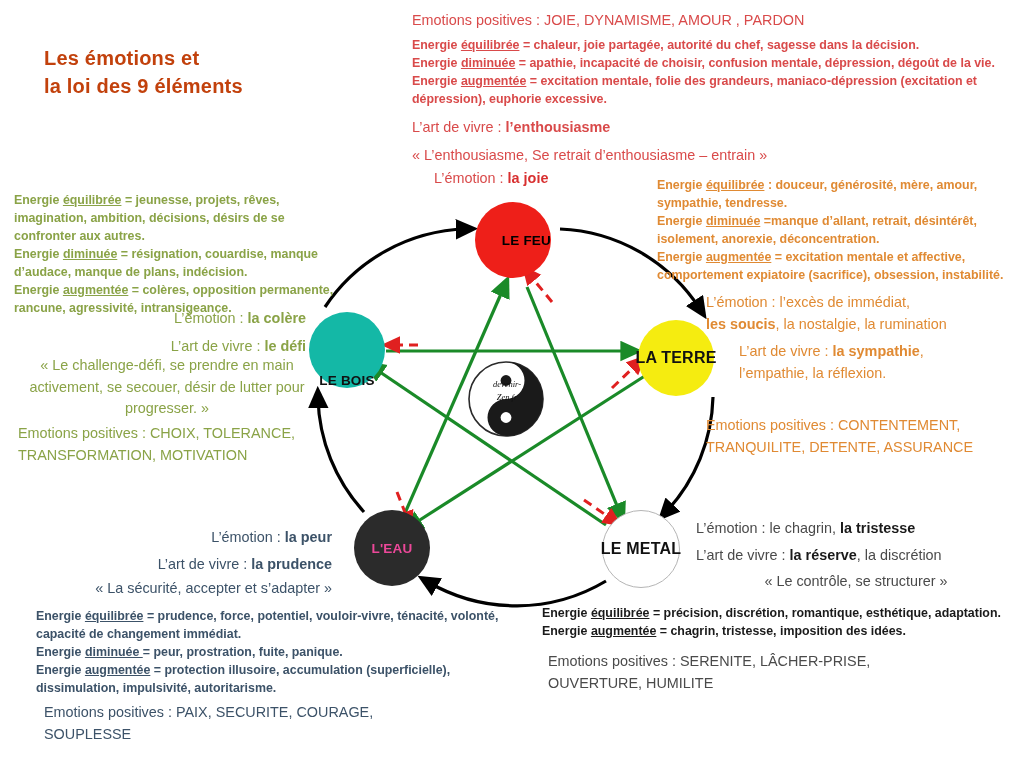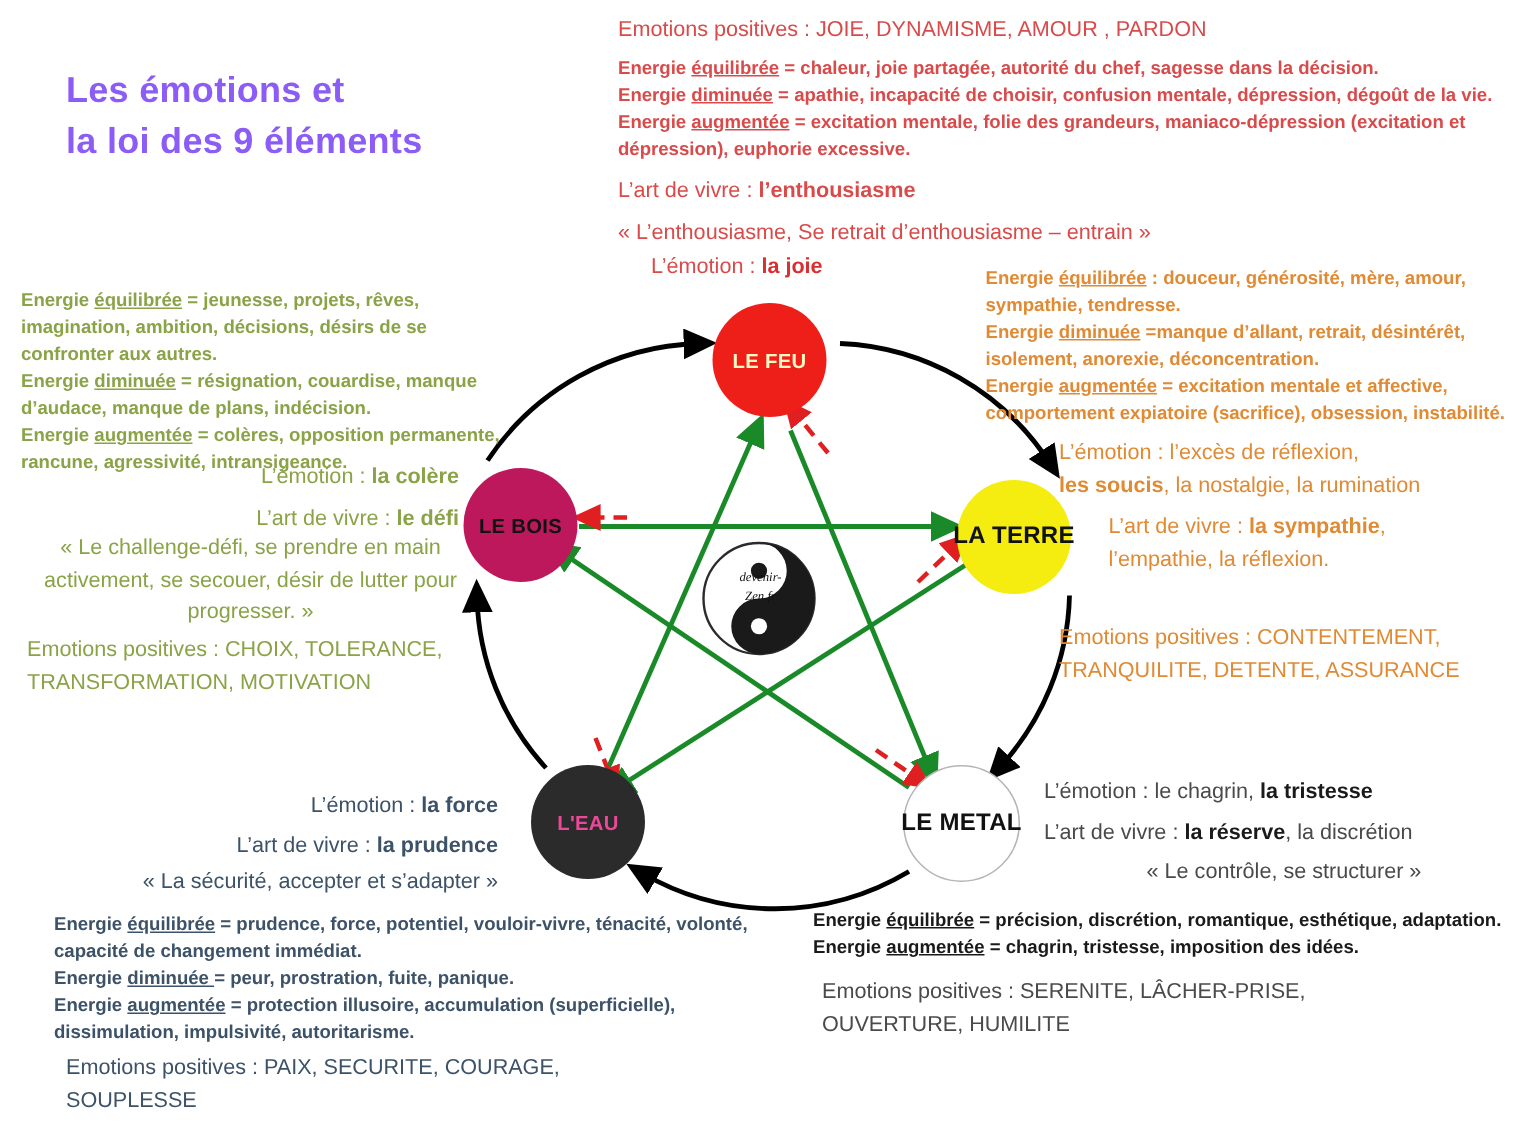--- a/index.html
+++ b/index.html
@@ -7,22 +7,22 @@
     width:1024px;height:758px;
     background:#ffffff;
     font-family:"Liberation Sans", sans-serif;
     position:relative;
     overflow:hidden;
     color:#000;
   }
   .abs{position:absolute;}
   .title{
     left:44px;top:44px;width:380px;
-    font-size:24px;font-weight:bold;line-height:1.42;
-    color:#8b5cf6;letter-spacing:0.2px;
+    font-size:20px;font-weight:bold;line-height:1.42;
+    color:#c2410c;letter-spacing:0.2px;
   }
 
   
   .blk{position:absolute;}
   .blk p{margin:0;}
   .lead{font-weight:bold;font-size:12.4px;line-height:1.45;}
   .norm{font-size:14.4px;line-height:1.5;}
   u{}
   b{font-weight:bold;}
 
@@ -37,23 +37,23 @@
 
   
   #diagram{position:absolute;left:0;top:0;width:1024px;height:758px;pointer-events:none;}
   .node{
     position:absolute;border-radius:50%;
     display:flex;align-items:center;justify-content:center;
     font-weight:bold;font-size:13.5px;letter-spacing:.2px;
     width:76px;height:76px;
   }
   .node span{white-space:nowrap;}
-  .n-feu{background:#ee1f19;color:#fef9c3;}
+  .n-feu{background:#ee1f19;color:#000000;justify-content:flex-end;}
   .n-terre{background:#f5ec10;color:#111;}
-  .n-bois{background:#be185d;color:#111;}
+  .n-bois{background:#14b8a6;color:#111;align-items:flex-end;}
   .n-eau{background:#2b2b2b;color:#ec4899;}
   .n-metal{background:#fff;color:#111;border:1.5px solid #b5b5b5;}
   .n-terre span,.n-metal span{font-size:16px;}
   .yin-label{
     position:absolute;left:474px;top:378px;width:66px;
     font-family:"Liberation Serif", serif;
     font-style:italic;font-size:8.5px;line-height:1.55;
     color:#111;text-align:center;z-index:6;
     pointer-events:none;
   }
@@ -182,34 +182,34 @@
 
 <div class="blk c-orange" style="left:657px;top:177px;width:360px;">
   <div class="lead">
     <p><span>Energie </span><u>équilibrée</u><span> : douceur, générosité, mère, amour, sympathie, tendresse.</span></p>
     <p><span>Energie </span><u>diminuée</u><span> =manque d’allant, retrait, désintérêt, isolement, anorexie, déconcentration.</span></p>
     <p><span>Energie </span><u>augmentée</u><span> = excitation mentale et affective, comportement expiatoire (sacrifice), obsession, instabilité.</span></p>
   </div>
 </div>
 
 <div class="blk c-orange norm" style="left:706px;top:292px;width:312px;">
-  <p>L’émotion : l’excès de réflexion,</p>
+  <p>L’émotion : l’excès de immédiat,</p>
   <p><b>les soucis</b><span>, la nostalgie, la rumination</span></p>
 </div>
 <div class="blk c-orange norm" style="left:739px;top:341px;width:286px;">
   <p><span>L’art de vivre : </span><b>la sympathie</b><span>,</span></p>
   <p>l’empathie, la réflexion.</p>
 </div>
 <div class="blk c-orange norm" style="left:706px;top:415px;width:312px;">
   <p>Emotions positives : CONTENTEMENT,</p>
   <p>TRANQUILITE, DETENTE, ASSURANCE</p>
 </div>
 
 <div class="blk c-blue norm" style="left:60px;top:527px;width:272px;text-align:right;">
-  <p><span>L’émotion : </span><b>la force</b></p>
+  <p><span>L’émotion : </span><b>la peur</b></p>
   <p style="margin-top:5px;"><span>L’art de vivre : </span><b>la prudence</b></p>
 </div>
 <div class="blk c-blue norm" style="left:60px;top:578px;width:272px;text-align:right;">« La sécurité, accepter et s’adapter »</div>
 
 <div class="blk c-blue" style="left:36px;top:608px;width:470px;">
   <div class="lead">
     <p><span>Energie </span><u>équilibrée</u><span> = prudence, force, potentiel, vouloir-vivre, ténacité, volonté, capacité de changement immédiat.</span></p>
     <p><span>Energie </span><u>diminuée </u><span>= peur, prostration, fuite, panique.</span></p>
     <p><span>Energie </span><u>augmentée</u><span> = protection illusoire, accumulation (superficielle), dissimulation, impulsivité, autoritarisme.</span></p>
   </div>

